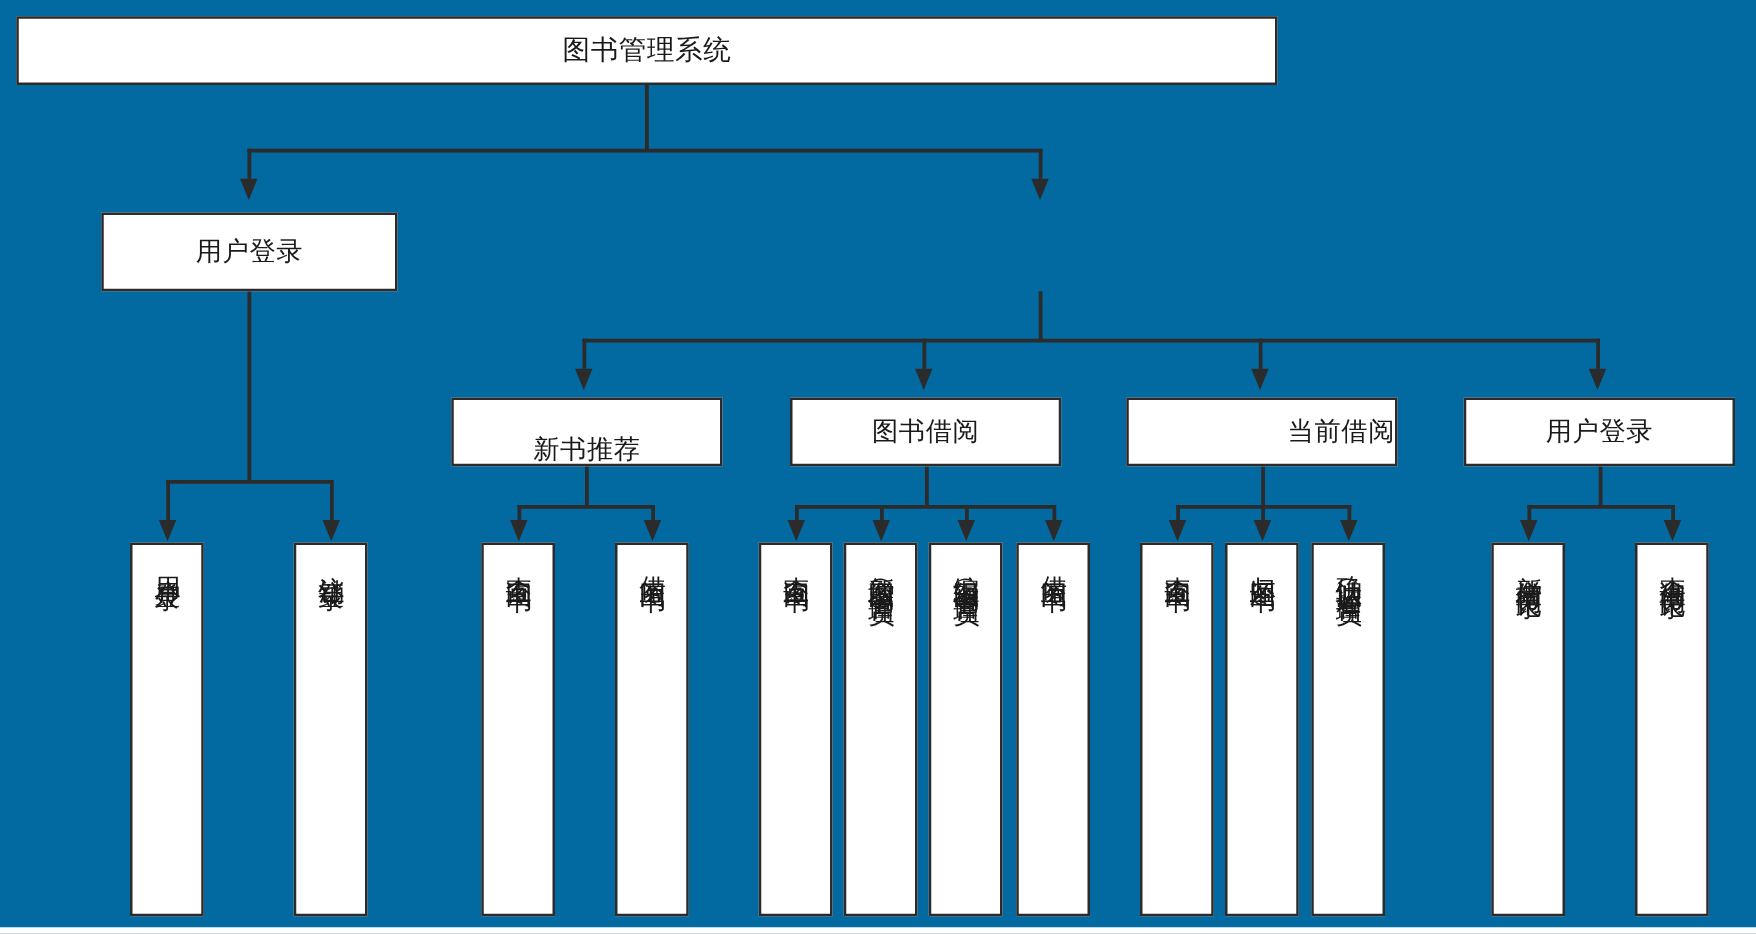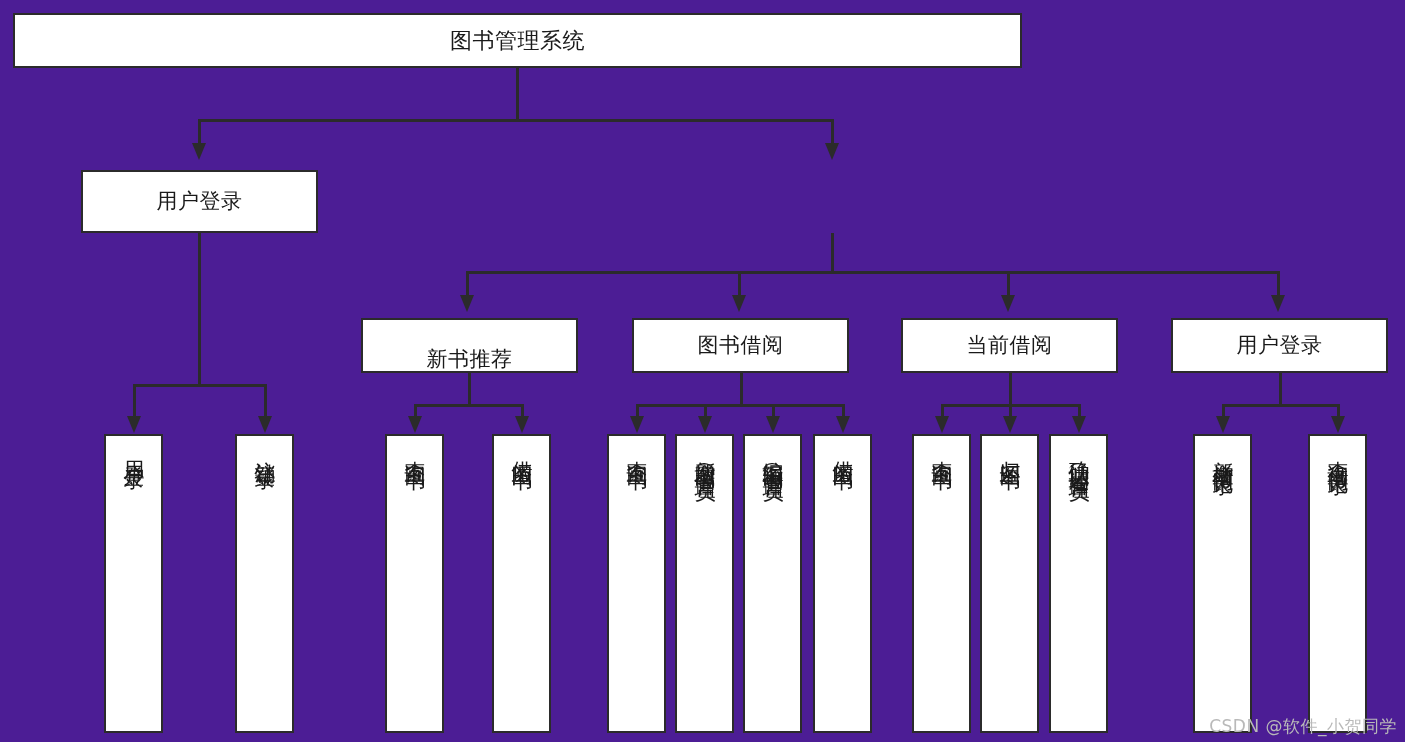--- a/index.html
+++ b/index.html
@@ -8,21 +8,21 @@
     padding: 0;
     background: #ffffff;
   }
   body {
     font-family: "DejaVu Sans", "Liberation Sans", sans-serif;
   }
   #canvas {
     position: relative;
     width: 1405px;
     height: 742px;
-    background: #4c1d95;
+    background: #0369a1;
     overflow: hidden;
   }
   
   .node {
     position: absolute;
     box-sizing: border-box;
     border: 2.5px solid #2b2b2b;
     background: #ffffff;
     display: flex;
     align-items: center;
@@ -152,21 +152,21 @@
   <div class="node h" style="left:81px; top:170px; width:237px; height:63px;">
     <span>用户登录</span>
   </div>
 
   <div class="node h" style="left:361px; top:318px; width:217px; height:55px;align-items:flex-end;">
     <span>新书推荐</span>
   </div>
   <div class="node h" style="left:632px; top:318px; width:217px; height:55px;">
     <span>图书借阅</span>
   </div>
-  <div class="node h" style="left:901px; top:318px; width:217px; height:55px;">
+  <div class="node h" style="left:901px; top:318px; width:217px; height:55px;justify-content:flex-end;">
     <span>当前借阅</span>
   </div>
   <div class="node h" style="left:1171px; top:318px; width:217px; height:55px;">
     <span>用户登录</span>
   </div>
 
   <div class="node v" style="left:104px; top:434px; width:59px; height:299px;">
     <span class="vtext">用户登录</span>
   </div>
   <div class="node v" style="left:235px; top:434px; width:59px; height:299px;">
@@ -203,15 +203,14 @@
     <span class="vtext">确认归还（管理员）</span>
   </div>
 
   <div class="node v" style="left:1193px; top:434px; width:59px; height:299px;">
     <span class="vtext">新增借阅记录</span>
   </div>
   <div class="node v" style="left:1308px; top:434px; width:59px; height:299px;">
     <span class="vtext">查询借阅记录</span>
   </div>
 
-  <div id="watermark">CSDN @软件_小贺同学</div>
 
 </div>
 
 </body></html>

